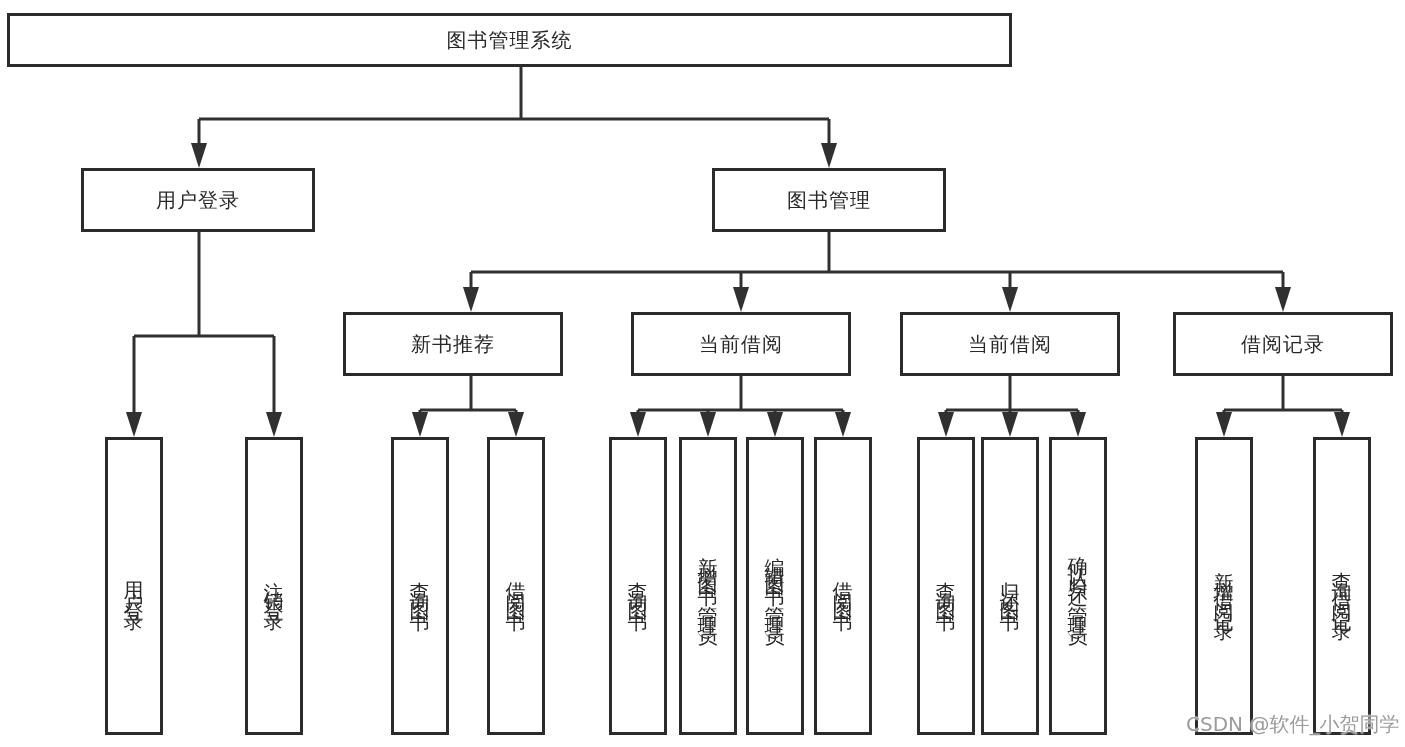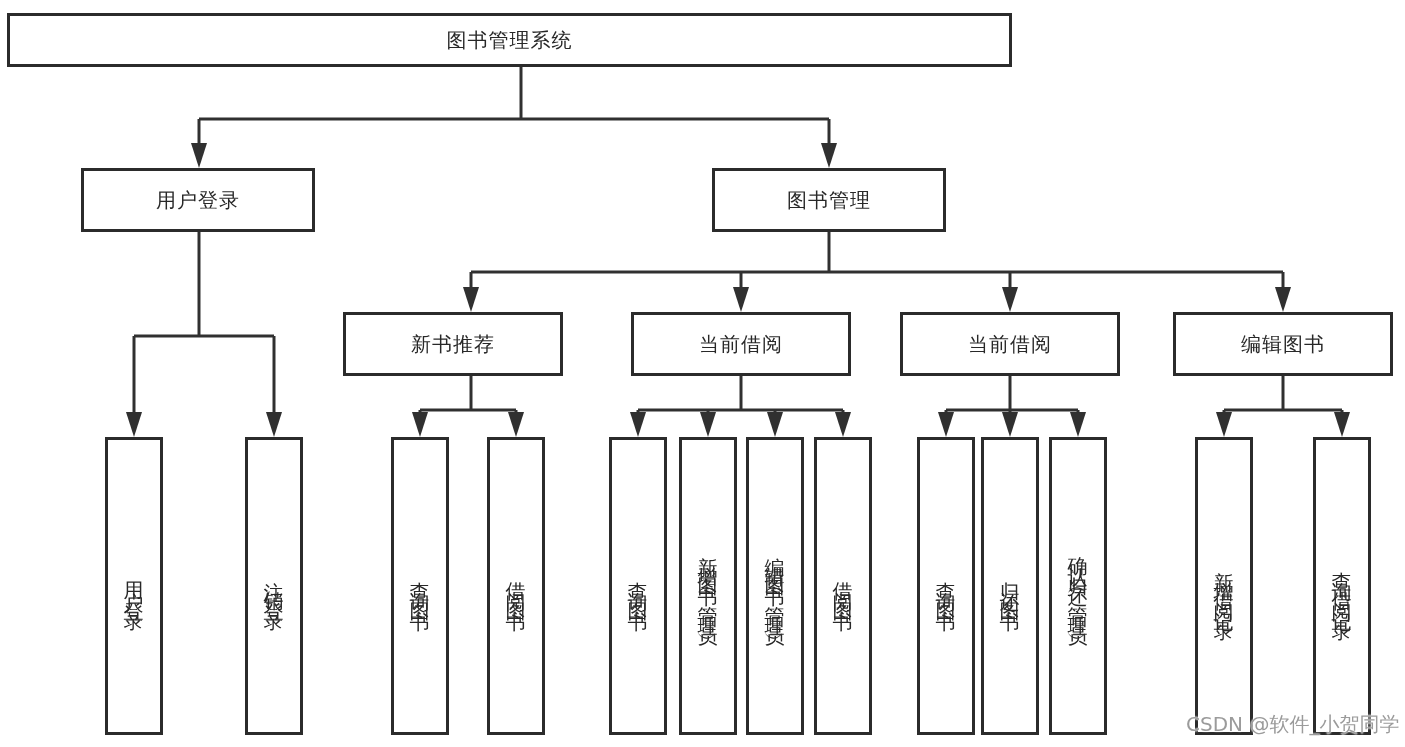--- a/index.html
+++ b/index.html
@@ -155,21 +155,21 @@
   <div class="node" style="left:343px;top:312px;width:220px;height:64px">
     <span class="hlabel">新书推荐</span>
   </div>
   <div class="node" style="left:631px;top:312px;width:220px;height:64px">
     <span class="hlabel">当前借阅</span>
   </div>
   <div class="node" style="left:900px;top:312px;width:220px;height:64px">
     <span class="hlabel">当前借阅</span>
   </div>
   <div class="node" style="left:1173px;top:312px;width:220px;height:64px">
-    <span class="hlabel">编辑图书</span>
+    <span class="hlabel">借阅记录</span>
   </div>
 
   <div class="node leaf" style="left:105px;top:437px;width:58px;height:298px">
     <span class="vlabel">用户登录</span>
   </div>
   <div class="node leaf" style="left:245px;top:437px;width:58px;height:298px">
     <span class="vlabel">注销登录</span>
   </div>
 
   <div class="node leaf" style="left:391px;top:437px;width:58px;height:298px">

